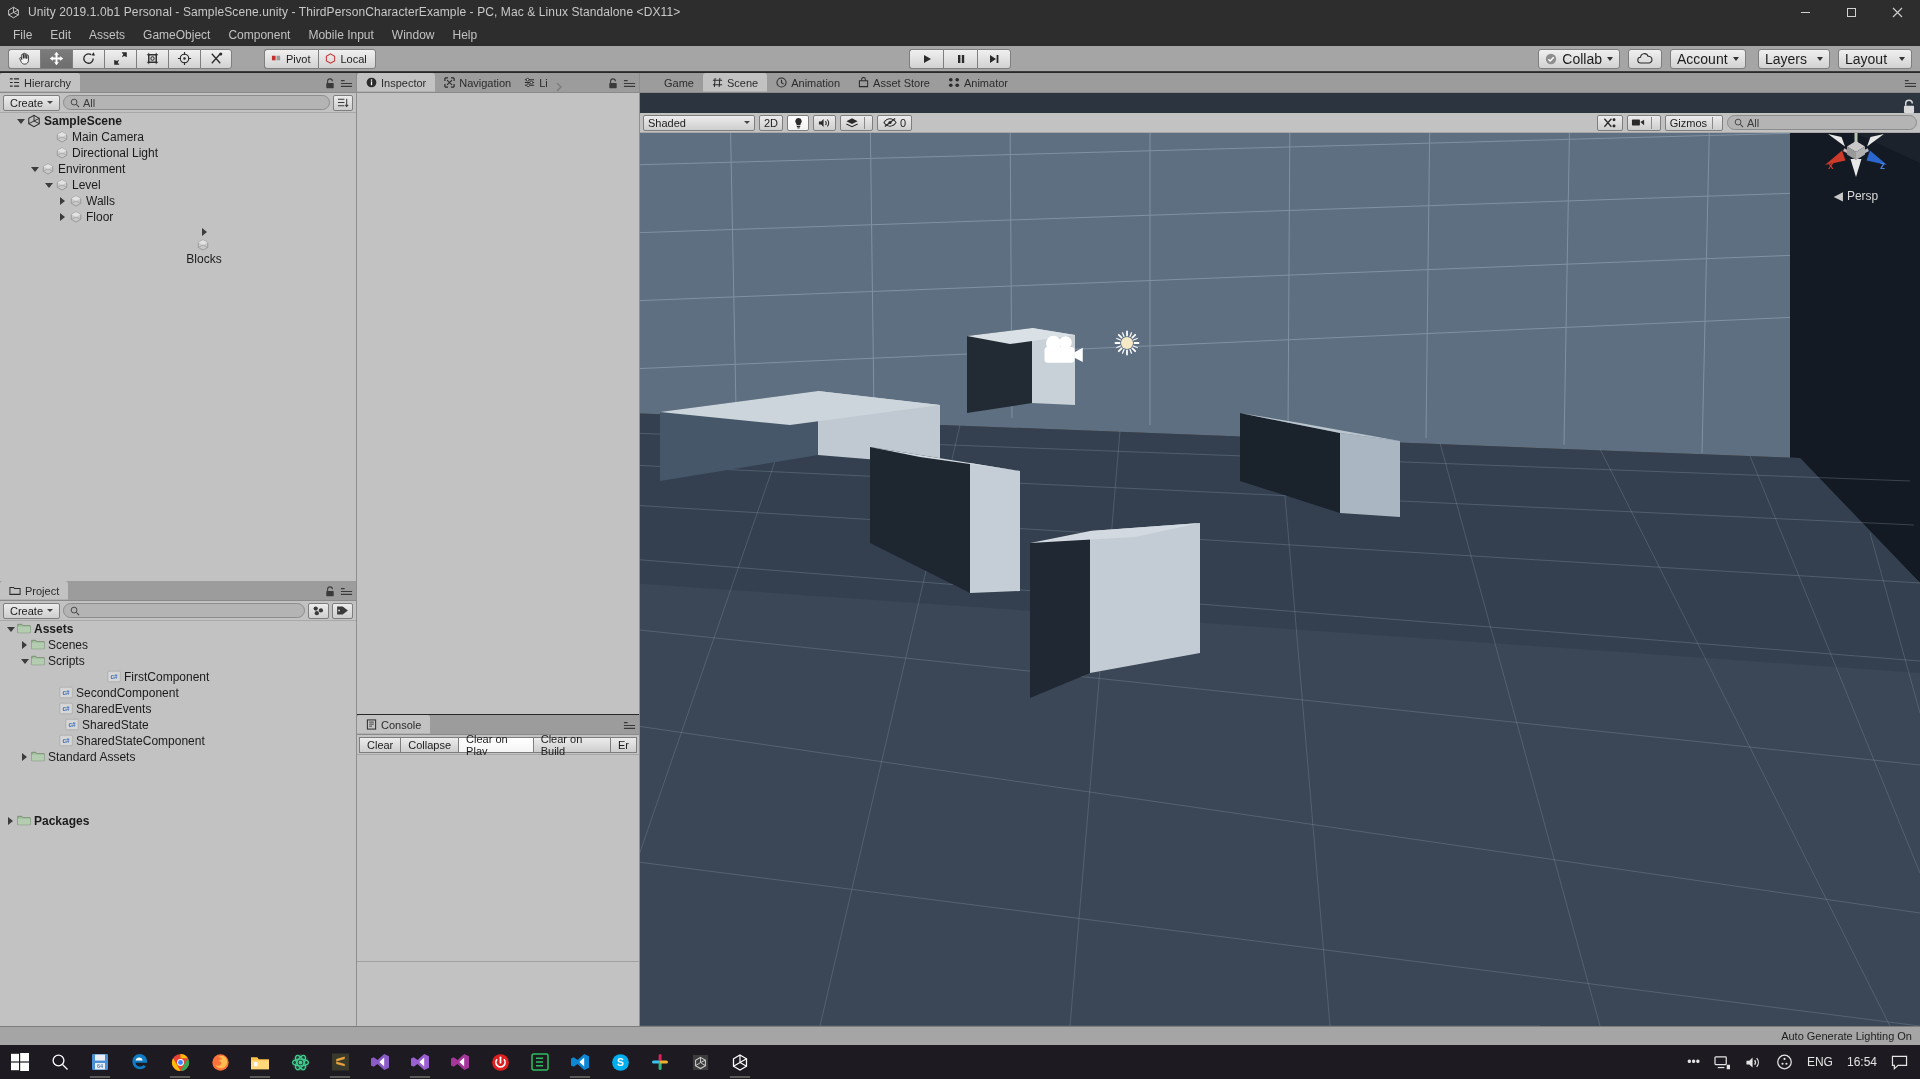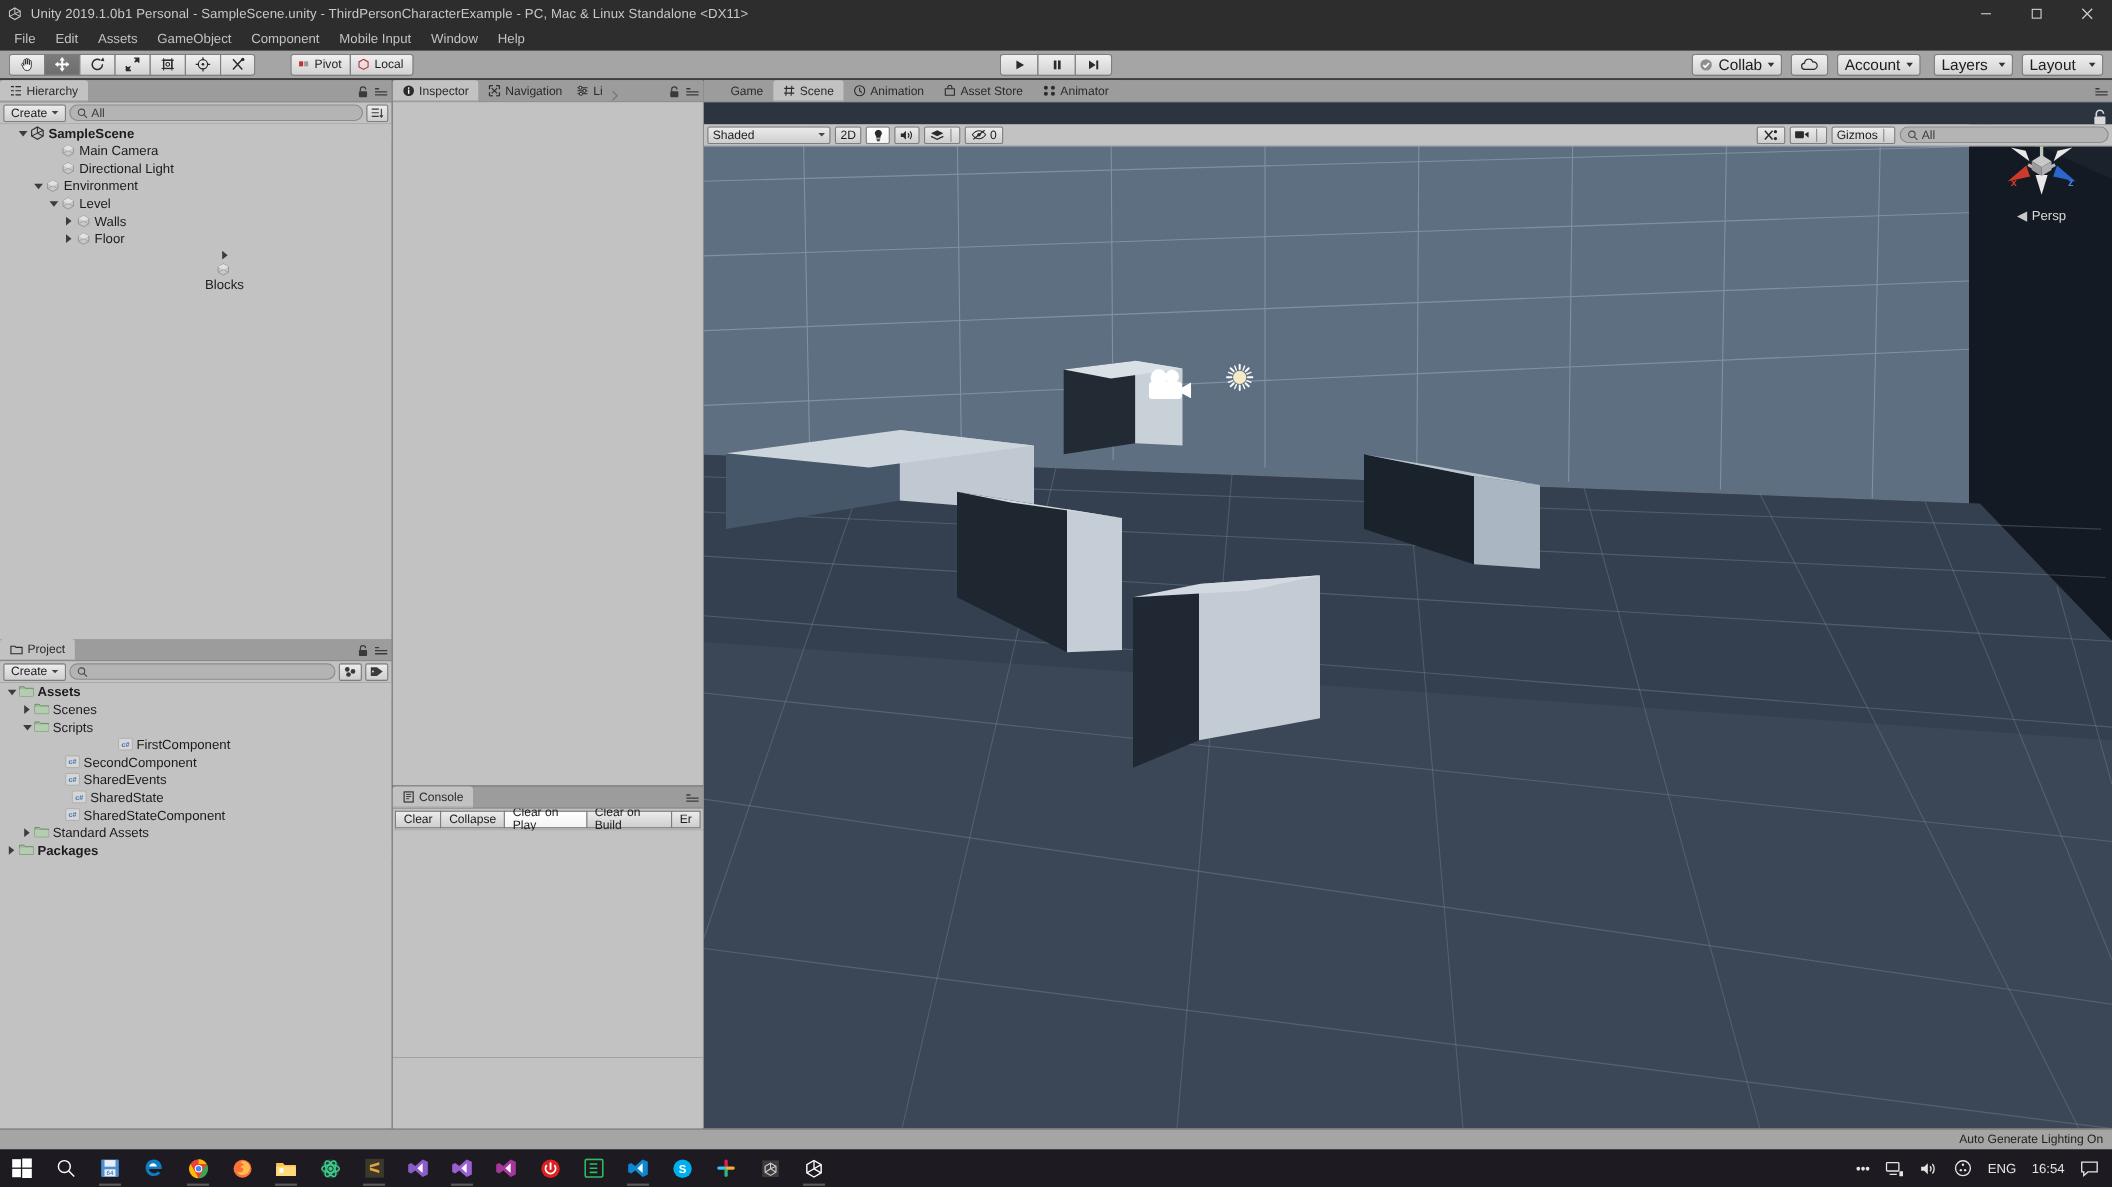--- a/index.html
+++ b/index.html
@@ -624,21 +624,21 @@
         <div class="tree-row" style="padding-left: 18px;">
           <span class="tw">
             <span class="tw-arrow right"></span>
           </span>
           <span class="ico"><svg width="14" height="13" viewBox="0 0 15 13">
               <path d="M0.8 2h4.4l1.2 1.5h7.8V11H0.8z" fill="#9fbb9a" stroke="#6e8a69" stroke-width="0.9"></path>
               <path d="M0.8 4.4h13.4V11H0.8z" fill="#b4cdb0"></path>
             </svg></span>
           <span class="row-label">Standard Assets</span>
         </div>
-        <div class="tree-row header" style="padding-left: 4px;">
+        <div class="tree-row header" style="padding-left: 4px; margin-top: 48px;">
           <span class="tw">
             <span class="tw-arrow right"></span>
           </span>
           <span class="ico"><svg width="14" height="13" viewBox="0 0 15 13">
               <path d="M0.8 2h4.4l1.2 1.5h7.8V11H0.8z" fill="#9fbb9a" stroke="#6e8a69" stroke-width="0.9"></path>
               <path d="M0.8 4.4h13.4V11H0.8z" fill="#b4cdb0"></path>
             </svg></span>
           <span class="row-label" style="font-weight: bold;">Packages</span>
         </div>
       </div>

